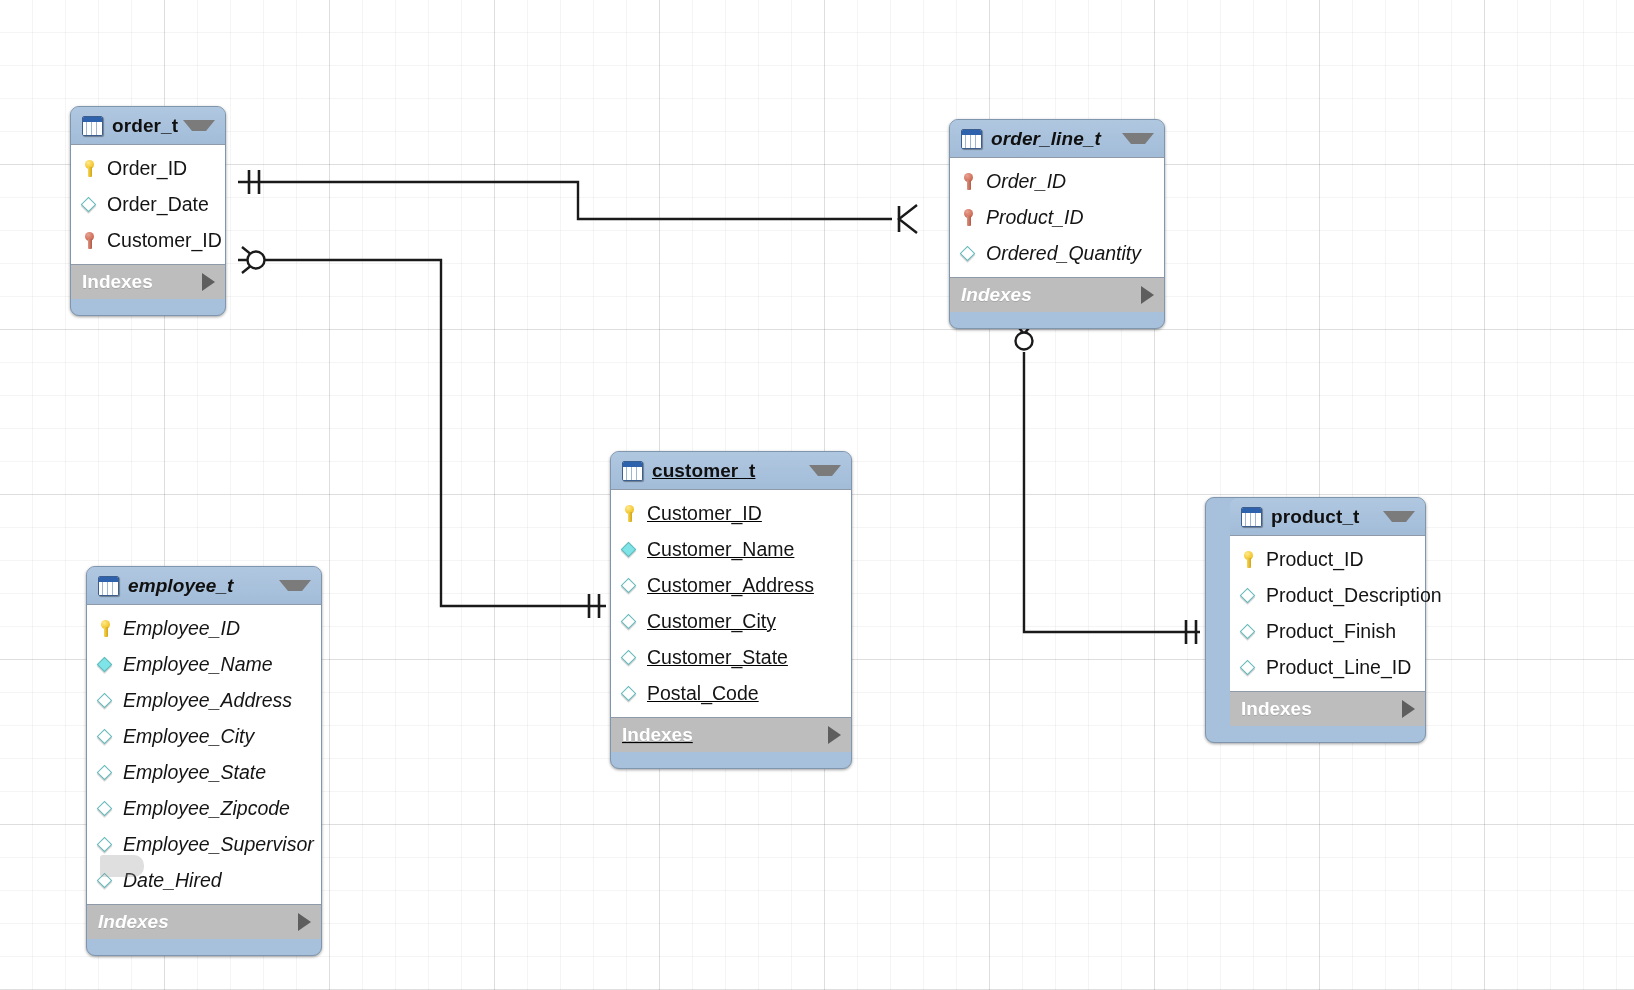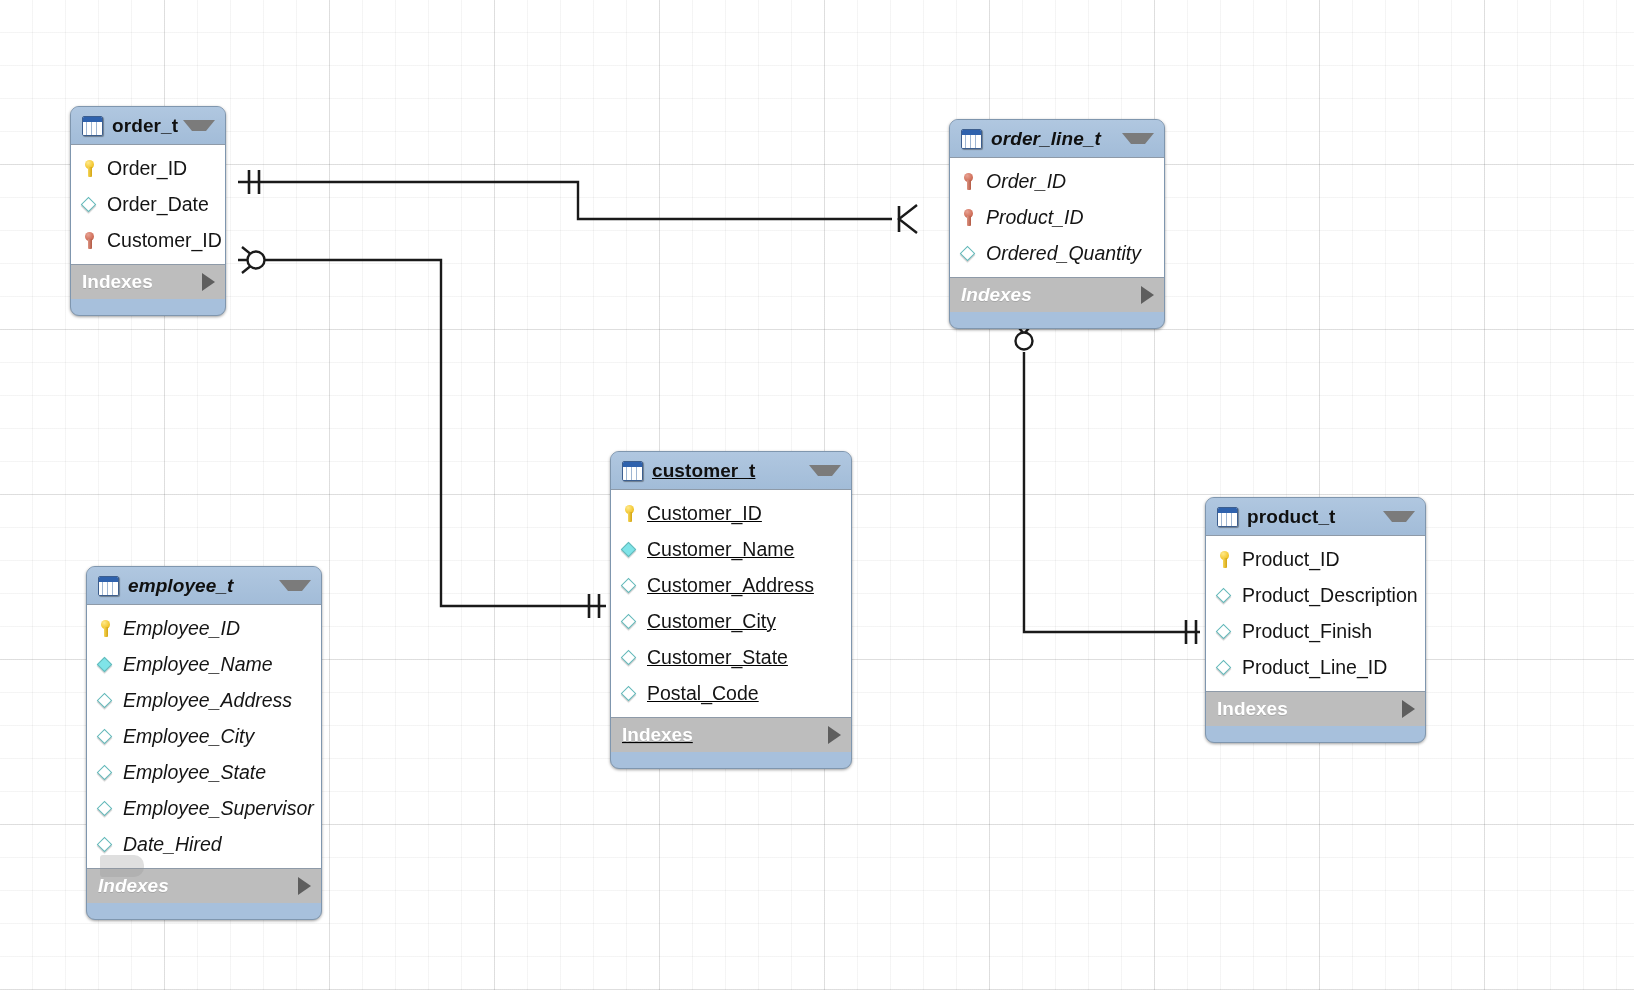--- a/index.html
+++ b/index.html
@@ -319,21 +319,21 @@
           <div class="col-row">
             <span class="ic dia"></span>
             <span class="col-name">Postal_Code</span>
           </div>
         </div>
         <div class="entity-footer">
           <span class="footer-label">Indexes</span>
           <span class="caret-right"></span>
         </div>
       </div>
-      <div class="entity" style="left: 1205px; top: 497px; width: 221px;">
+      <div class="entity" style="left: 1205px; top: 497px; width: 221px; padding-left: 24px;">
         <div class="entity-header">
           <span class="tbl-icon"></span>
           <span class="entity-title">product_t</span>
           <span class="caret-down"></span>
         </div>
         <div class="entity-body">
           <div class="col-row">
             <span class="ic pk"></span>
             <span class="col-name">Product_ID</span>
           </div>
@@ -377,20 +377,24 @@
           <div class="col-row">
             <span class="ic dia"></span>
             <span class="col-name">Employee_City</span>
           </div>
           <div class="col-row">
             <span class="ic dia"></span>
             <span class="col-name">Employee_State</span>
           </div>
           <div class="col-row">
             <span class="ic dia"></span>
+            <span class="col-name">Employee_Zipcode</span>
+          </div>
+          <div class="col-row">
+            <span class="ic dia"></span>
             <span class="col-name">Employee_Supervisor</span>
           </div>
           <div class="col-row">
             <span class="ic dia"></span>
             <span class="col-name">Date_Hired</span>
           </div>
         </div>
         <div class="entity-footer">
           <span class="footer-label">Indexes</span>
           <span class="caret-right"></span>

